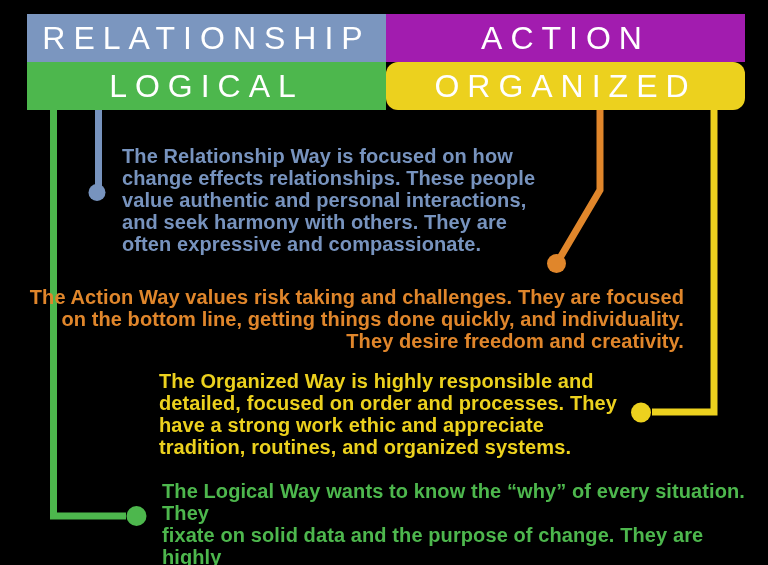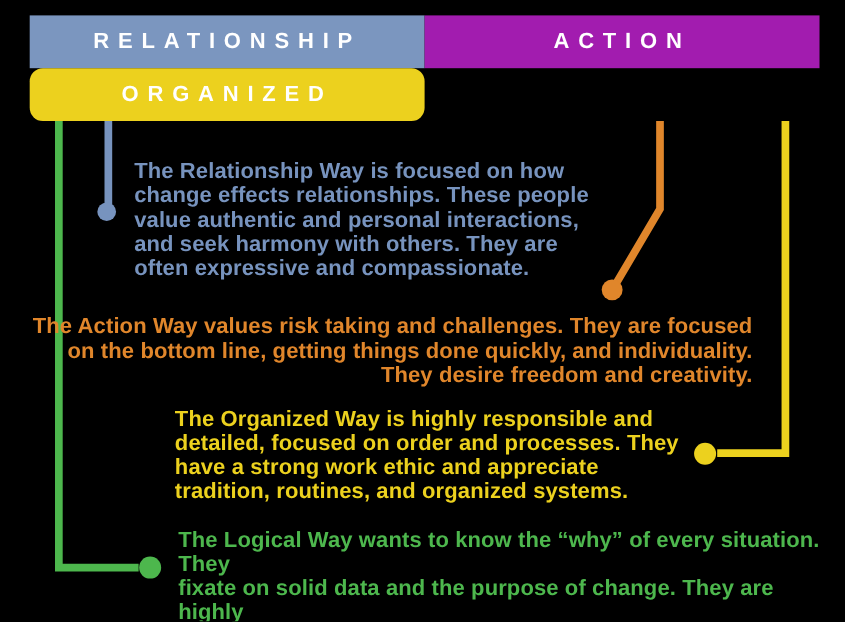--- a/index.html
+++ b/index.html
@@ -7,21 +7,21 @@
     position:relative;width:768px;height:565px;background:#000;overflow:hidden;
     font-family:"Liberation Sans", sans-serif;
   }
   
   .header{
     position:absolute;left:27px;top:14px;width:718px;height:96px;
     display:grid;grid-template-columns:359px 359px;grid-template-rows:48px 48px;
   }
   .hcell{
     display:flex;align-items:center;justify-content:center;
-    color:#fff;font-weight:bold;font-size:20px;letter-spacing:8px;
+    color:#fff;font-weight:normal;font-size:32px;letter-spacing:8px;
   }
   .q-rel{background:#7B96BF;}
   .q-act{background:#a21caf;}
   .q-log{background:#4DB74D;}
   .q-org{background:#ECD11E;border-radius:12px;}
   
   .connectors{position:absolute;left:0;top:0;width:768px;height:565px;}
   
   .para{
     position:absolute;font-weight:bold;font-size:20px;line-height:22px;
@@ -36,20 +36,23 @@
 <body>
 
 <div class="canvas">
 
   <div class="header">
     <div class="hcell q-rel">
       <span>RELATIONSHIP</span>
     </div>
     <div class="hcell q-act">
       <span>ACTION</span>
+    </div>
+    <div class="hcell q-log">
+      <span>LOGICAL</span>
     </div>
     <div class="hcell q-org">
       <span>ORGANIZED</span>
     </div>
   </div>
 
   <svg class="connectors" viewBox="0 0 768 565" xmlns="http://www.w3.org/2000/svg">
     <g>
       <polyline points="98.5,110 98.5,192" fill="none" stroke="#7793BE" stroke-width="7"></polyline>
       <circle cx="97" cy="192.5" r="8.5" fill="#7793BE"></circle>

